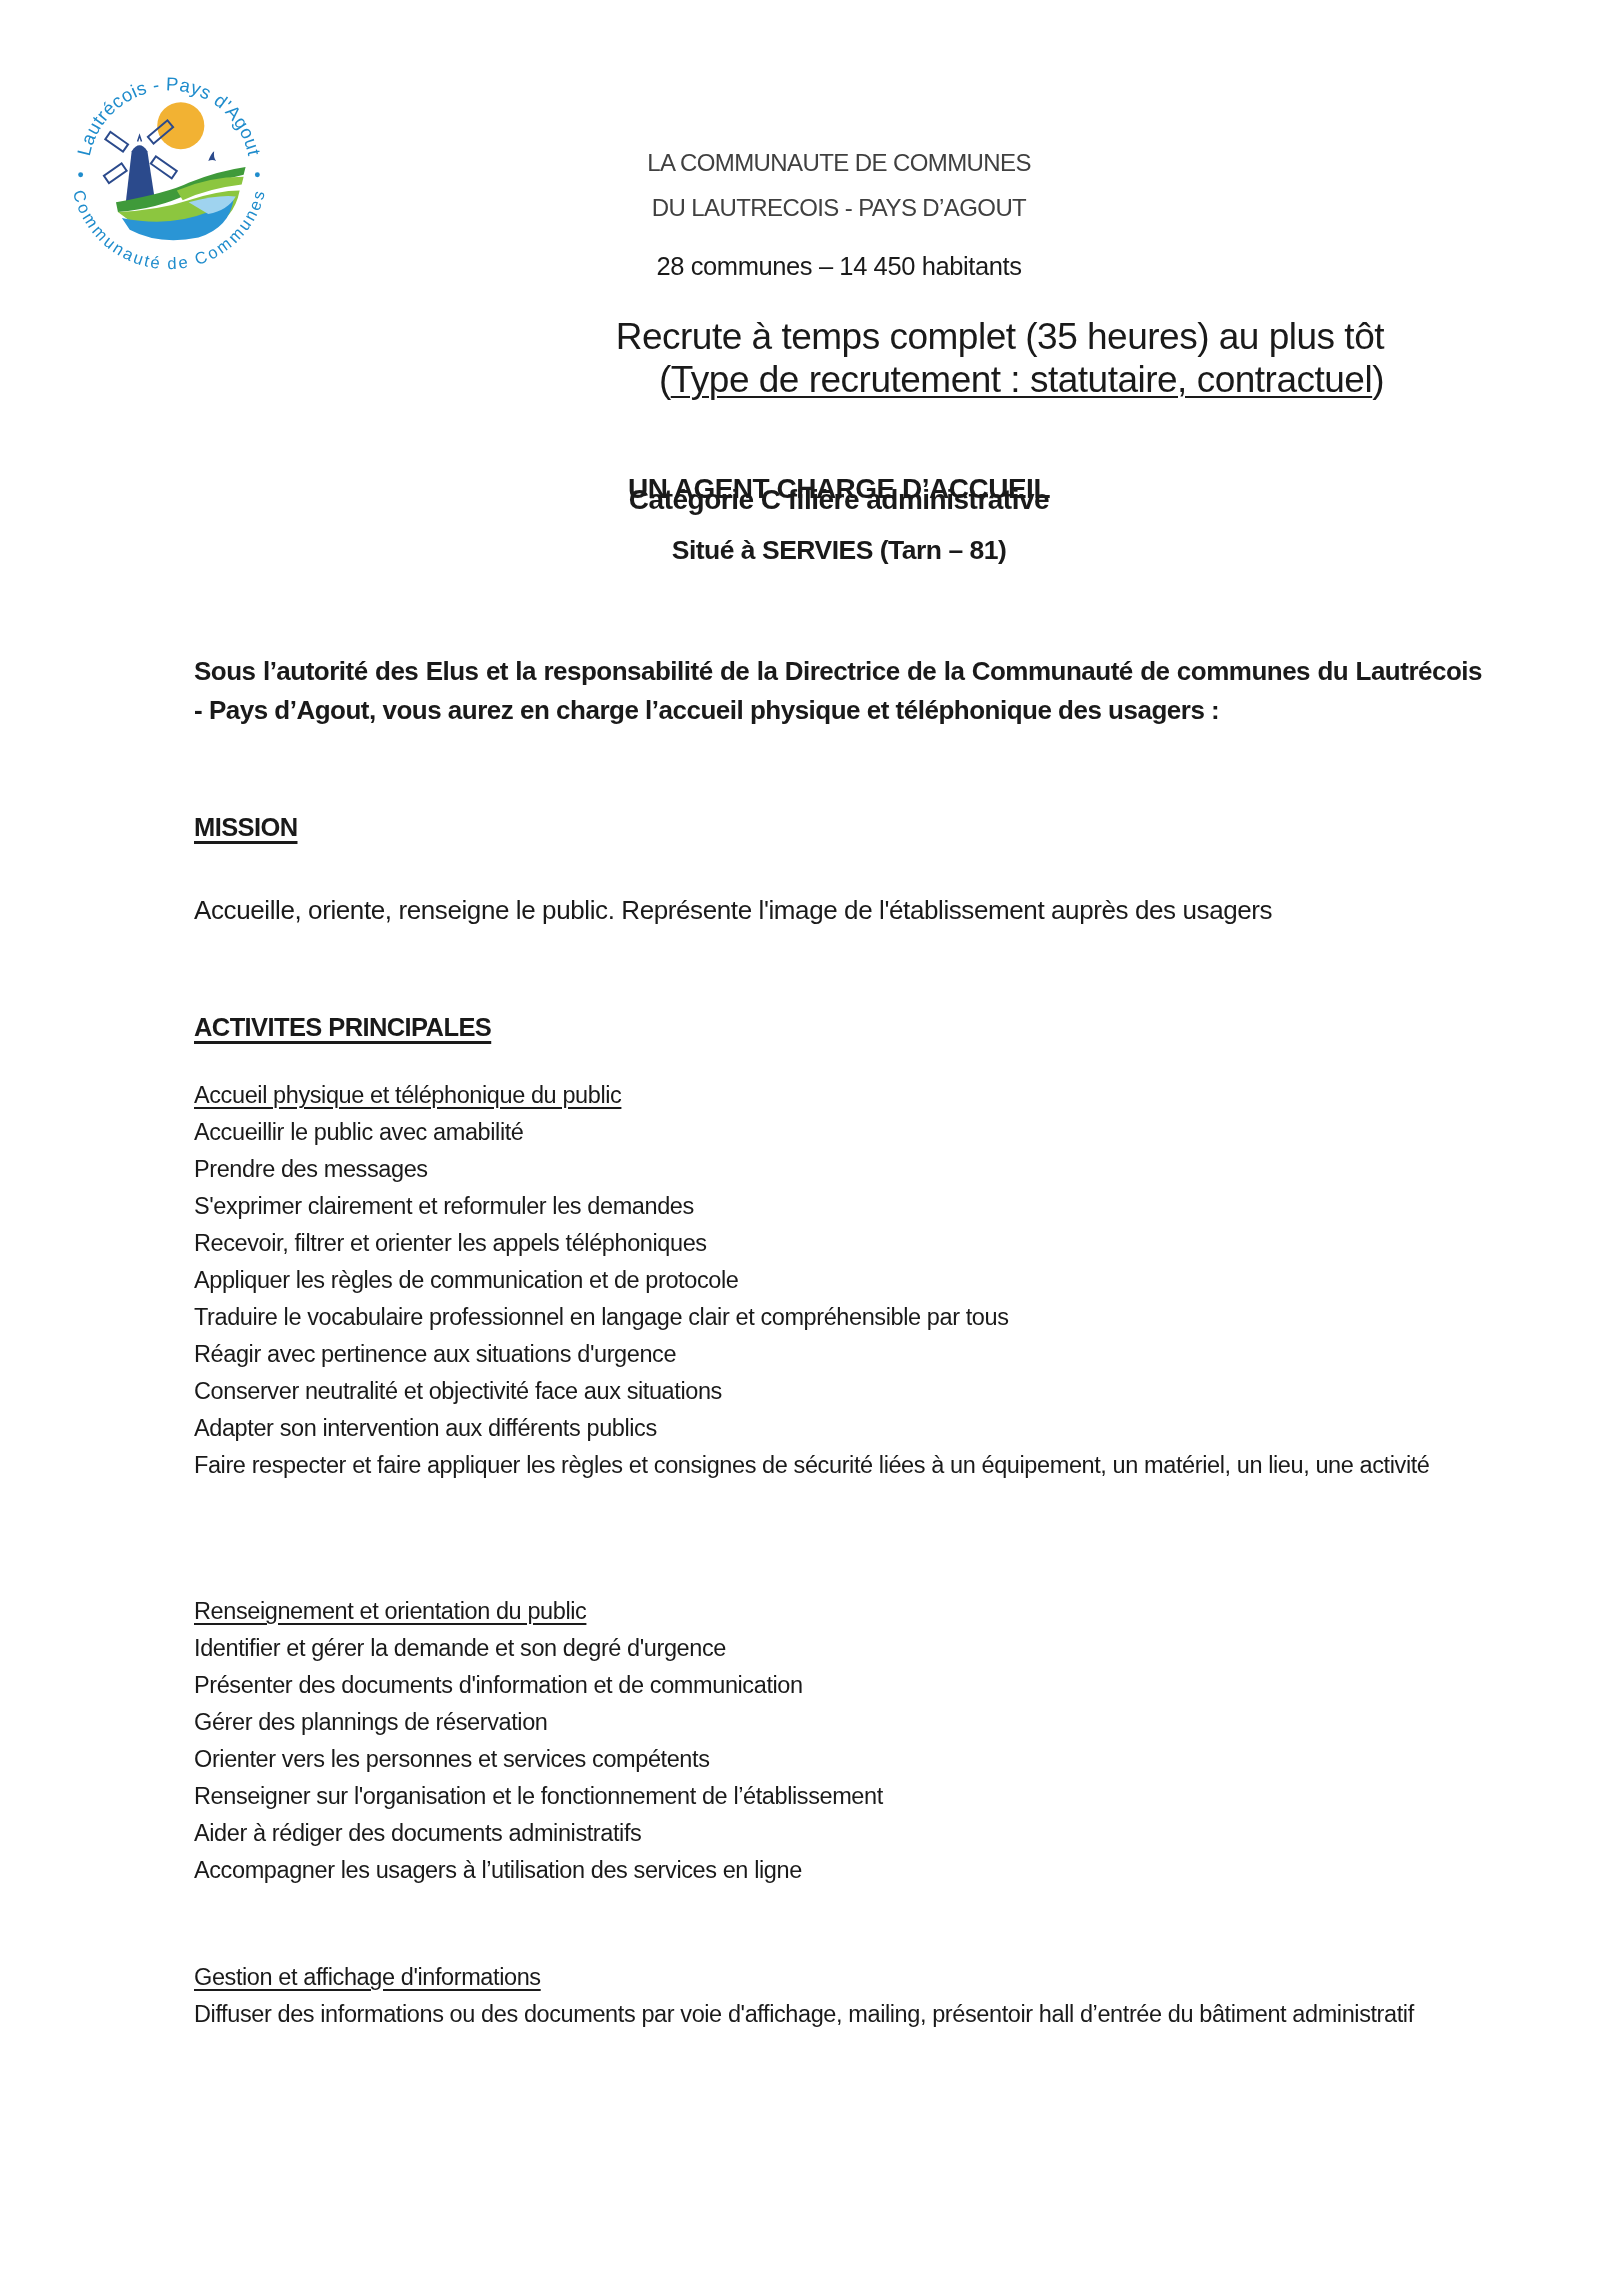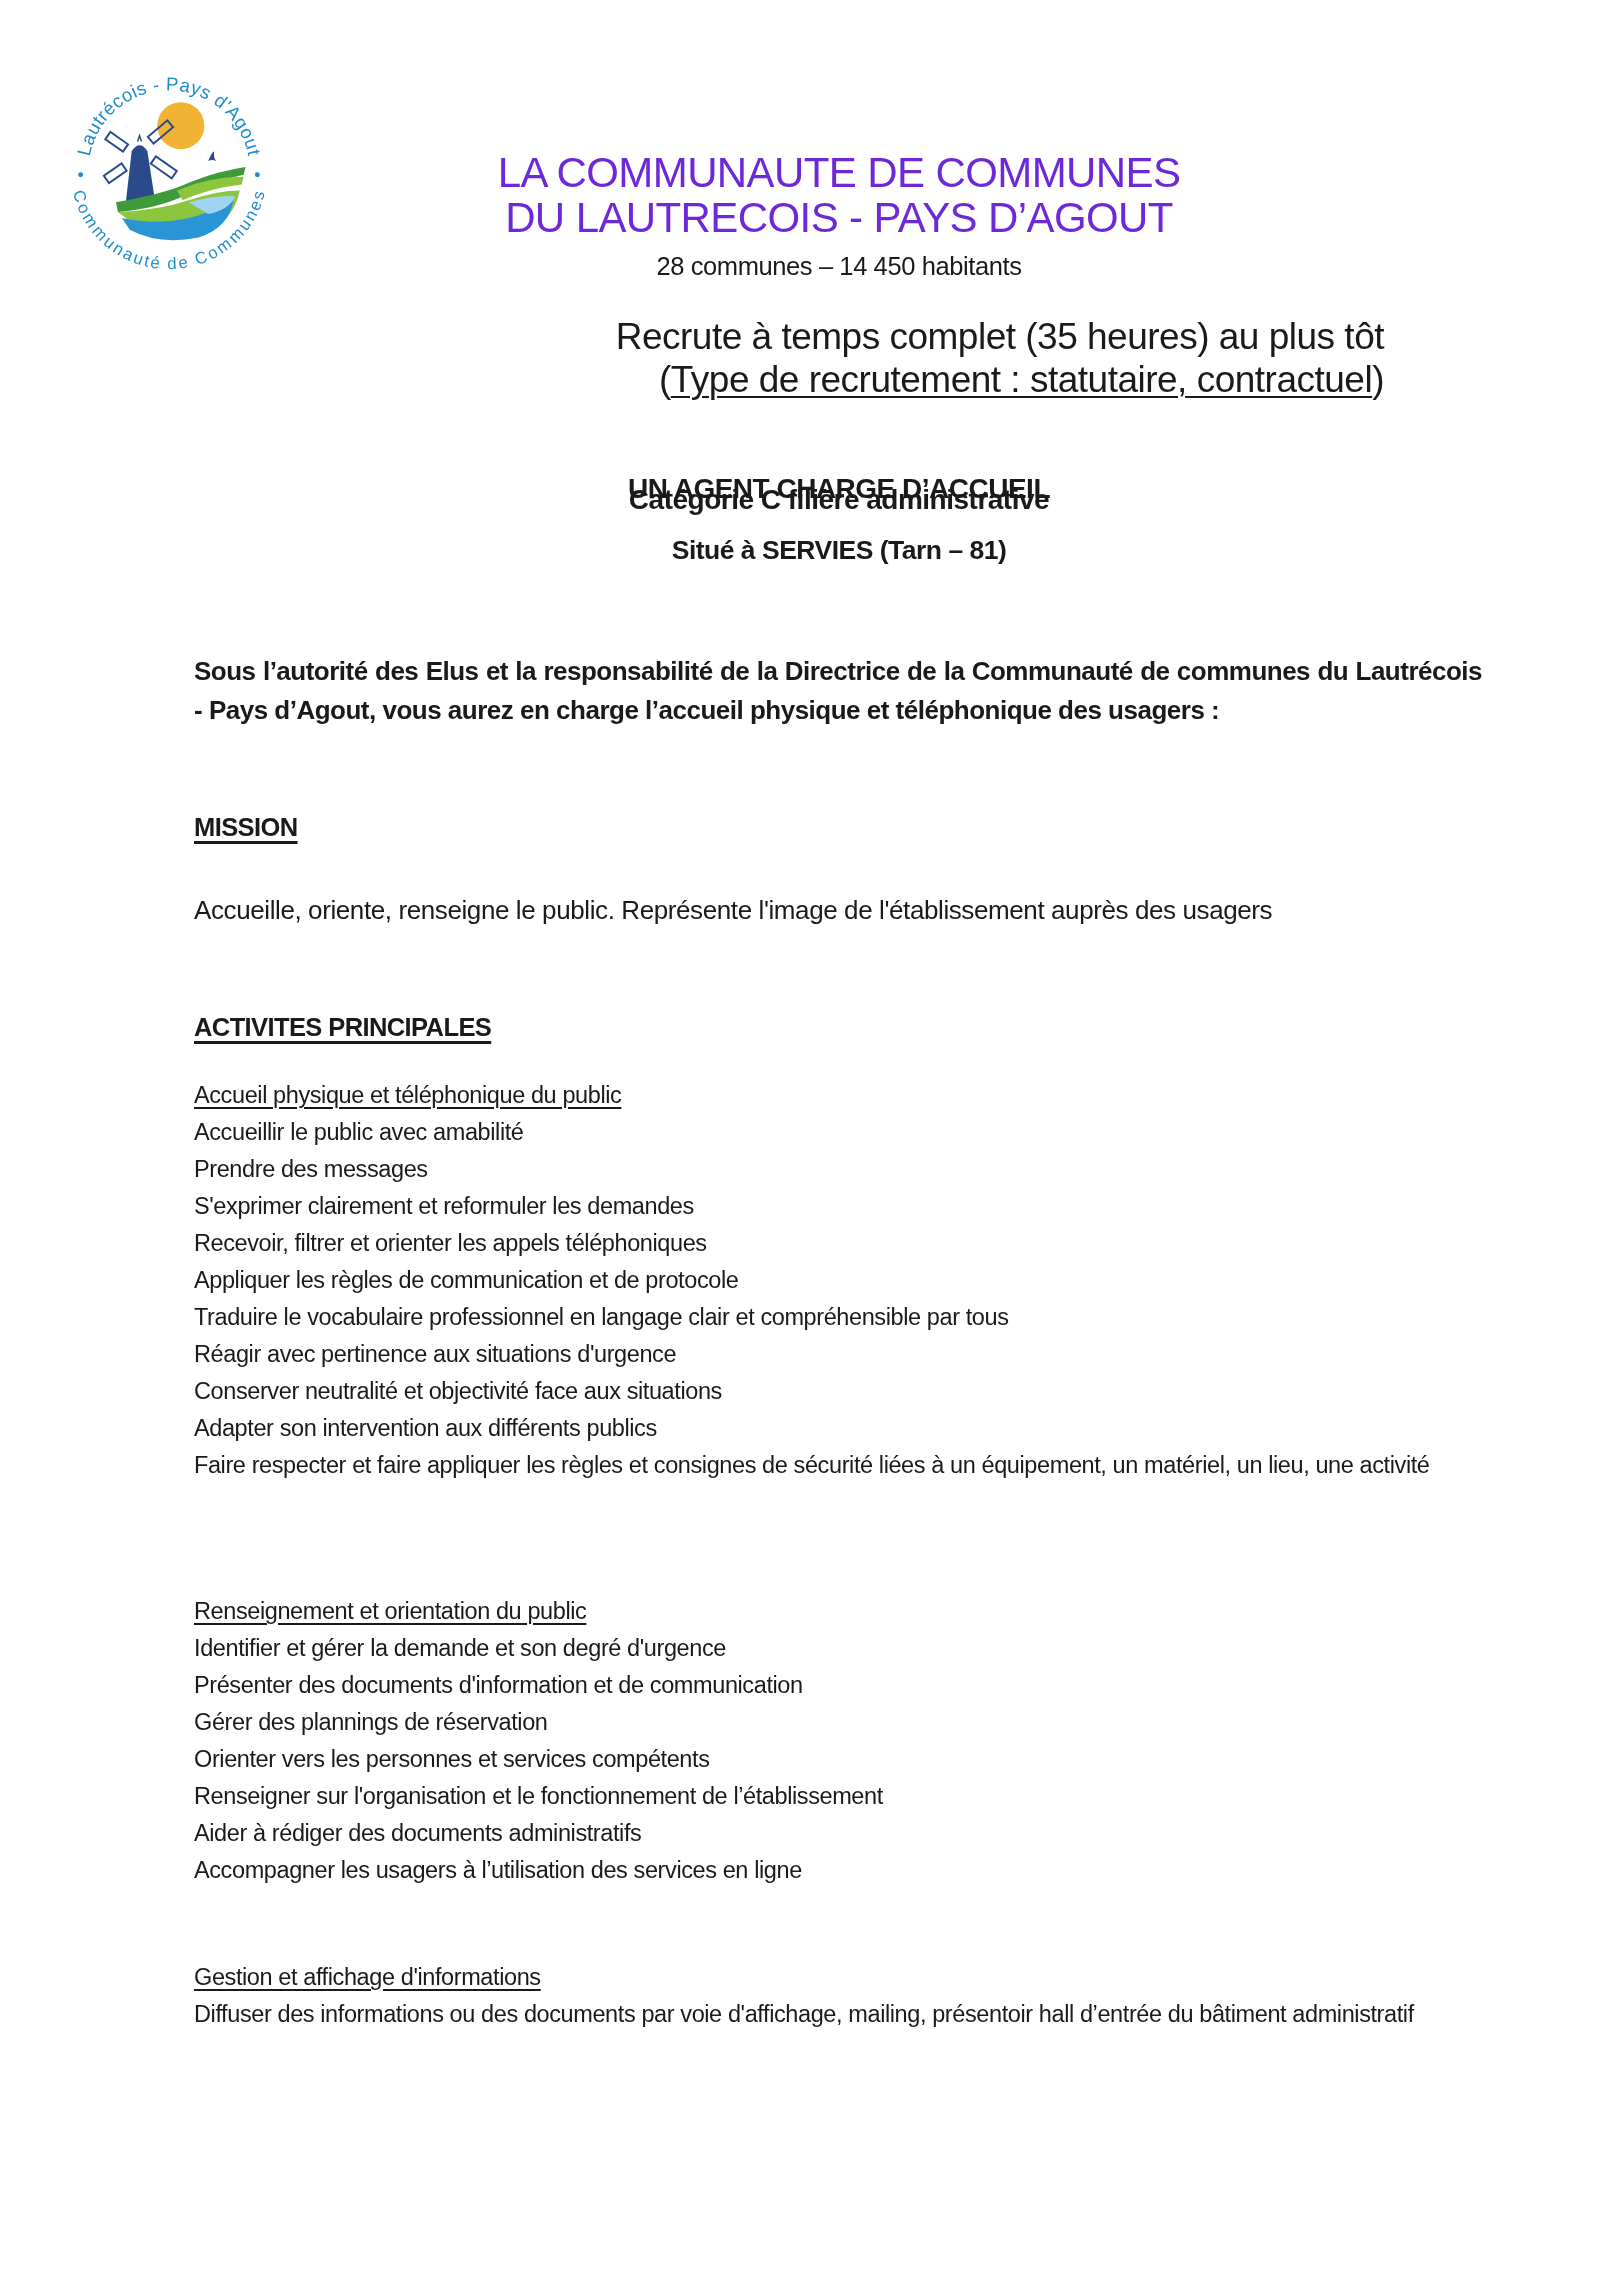--- a/index.html
+++ b/index.html
@@ -2,21 +2,21 @@
 <html><head>
 <meta charset="utf-8">
 <style>
   html, body { margin: 0; padding: 0; background: #ffffff; }
   body { width: 1620px; height: 2292px; position: relative; overflow: hidden;
          font-family: "Liberation Sans", sans-serif; color: #1a1a1a; }
   .page { position: absolute; left: 0; top: 0; width: 1620px; height: 2292px; background: #fff; }
   .logo { position: absolute; left: 61px; top: 55px; width: 216px; height: 216px; }
 
   .hdr { position: absolute; left: 294px; width: 1090px; text-align: center; white-space: nowrap; }
-  .t1 { font-size: 42px; letter-spacing: -0.6px; color: #6d28d9; }
+  .t1 { font-size: 24px; letter-spacing: -0.6px; color: #404040; }
   .t2 { font-size: 25.5px; letter-spacing: -0.4px; }
   .t3 { font-size: 37px; letter-spacing: -0.5px; text-align: right; }
   .tb1 { font-size: 28px; font-weight: bold; letter-spacing: -0.5px; }
   .tb2 { font-size: 26.5px; font-weight: bold; letter-spacing: -0.5px; }
   .u { text-decoration: underline; text-underline-offset: 3.9px; text-decoration-thickness: 2px; }
 
   .block { position: absolute; left: 194px; width: 1288px; }
   .intro { font-weight: bold; font-size: 26px; line-height: 39px; letter-spacing: -0.5px;
            text-align: justify; text-align-last: left; }
   .sec-head { position: absolute; left: 194px; font-weight: bold; font-size: 25.5px;

